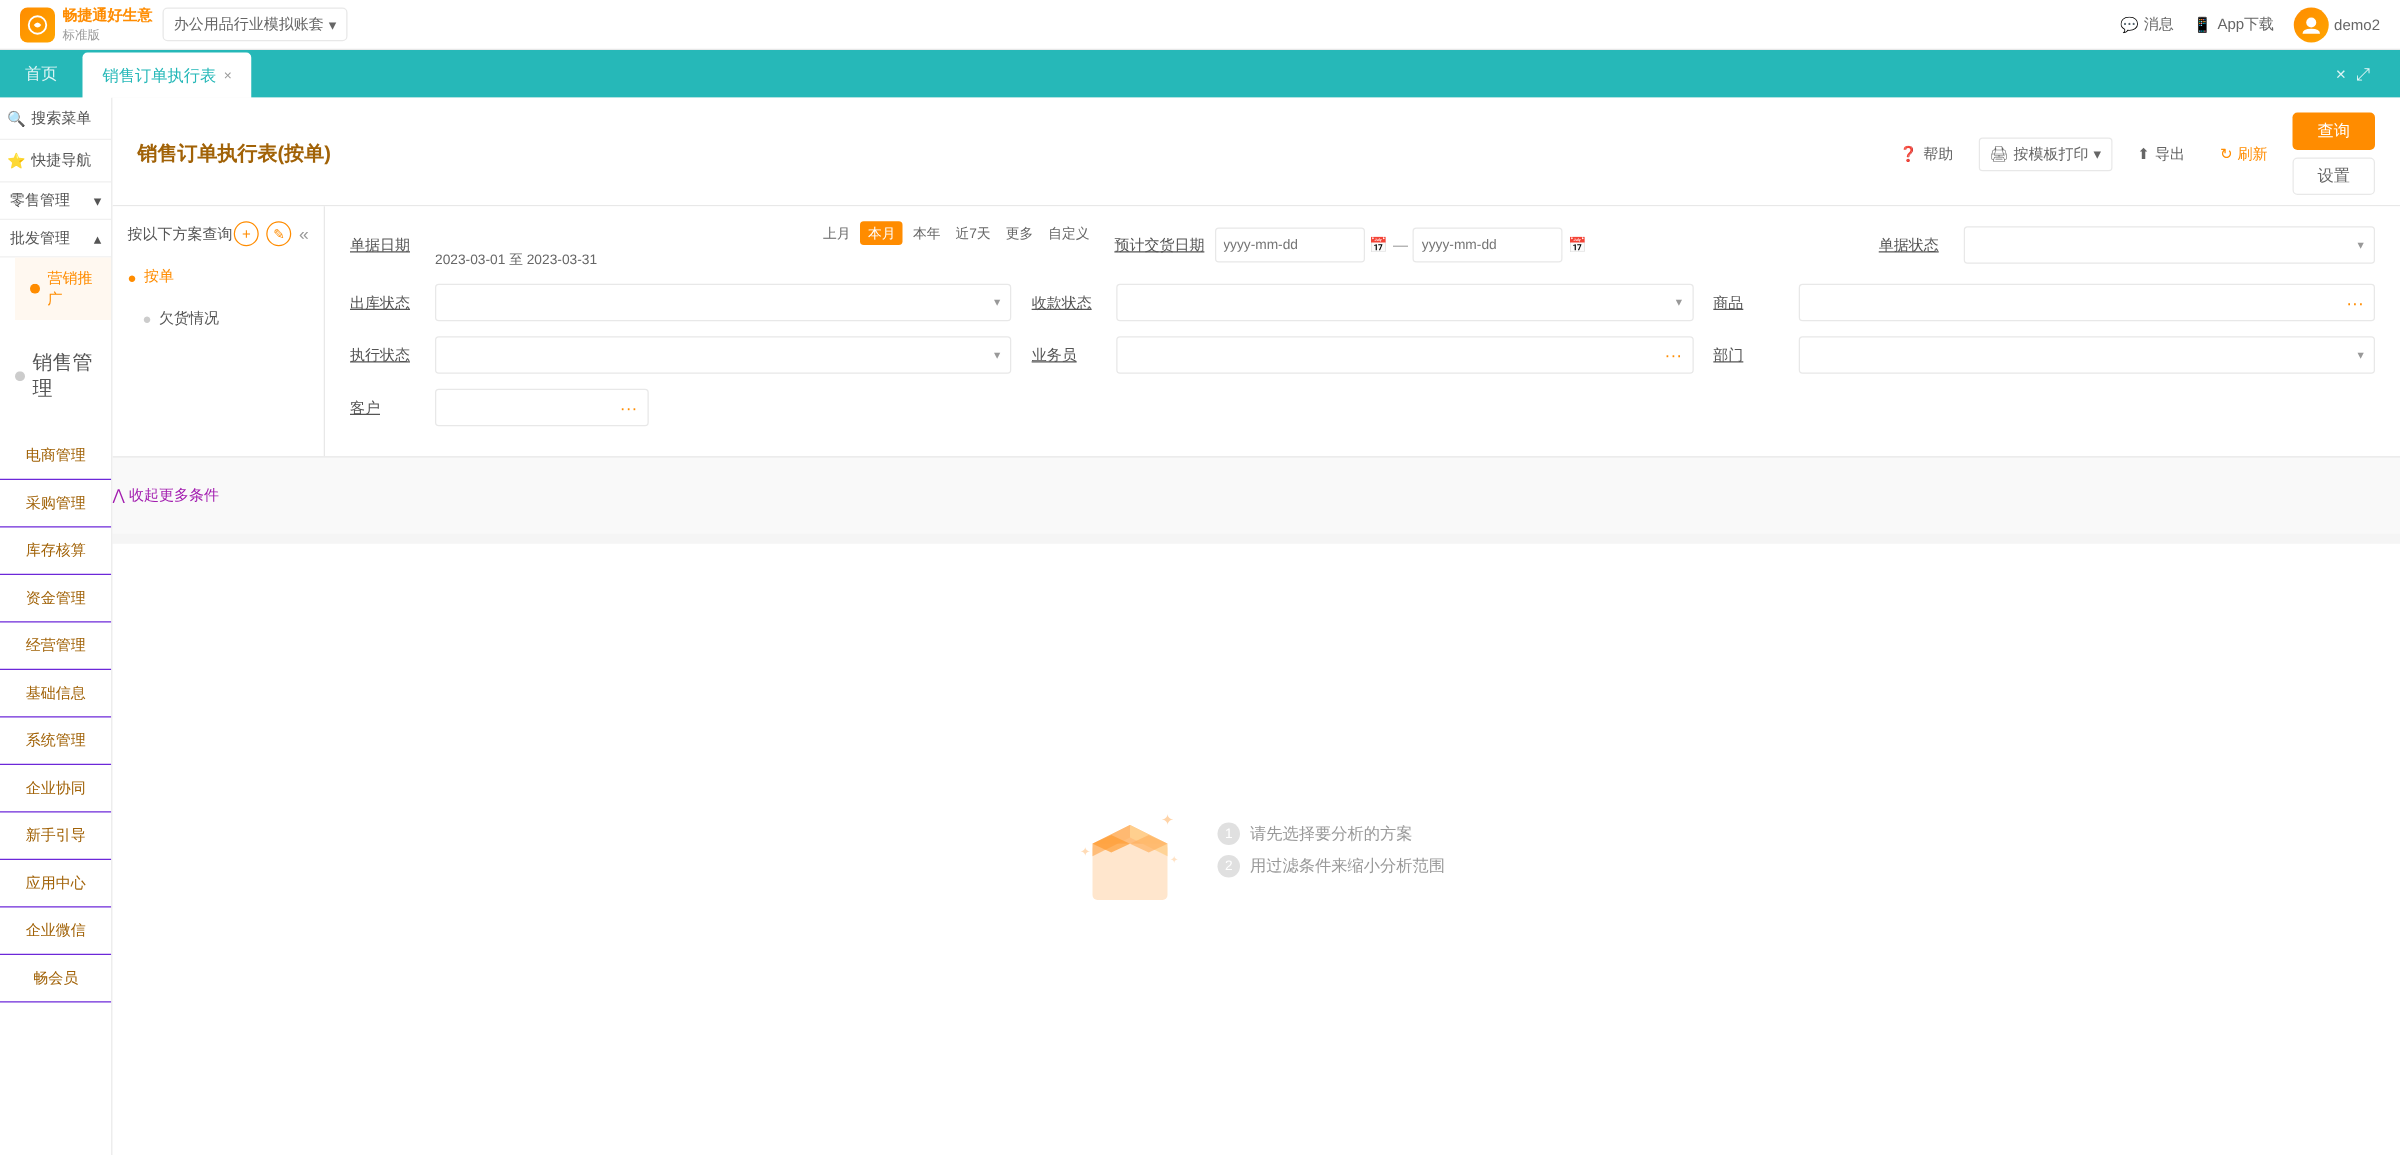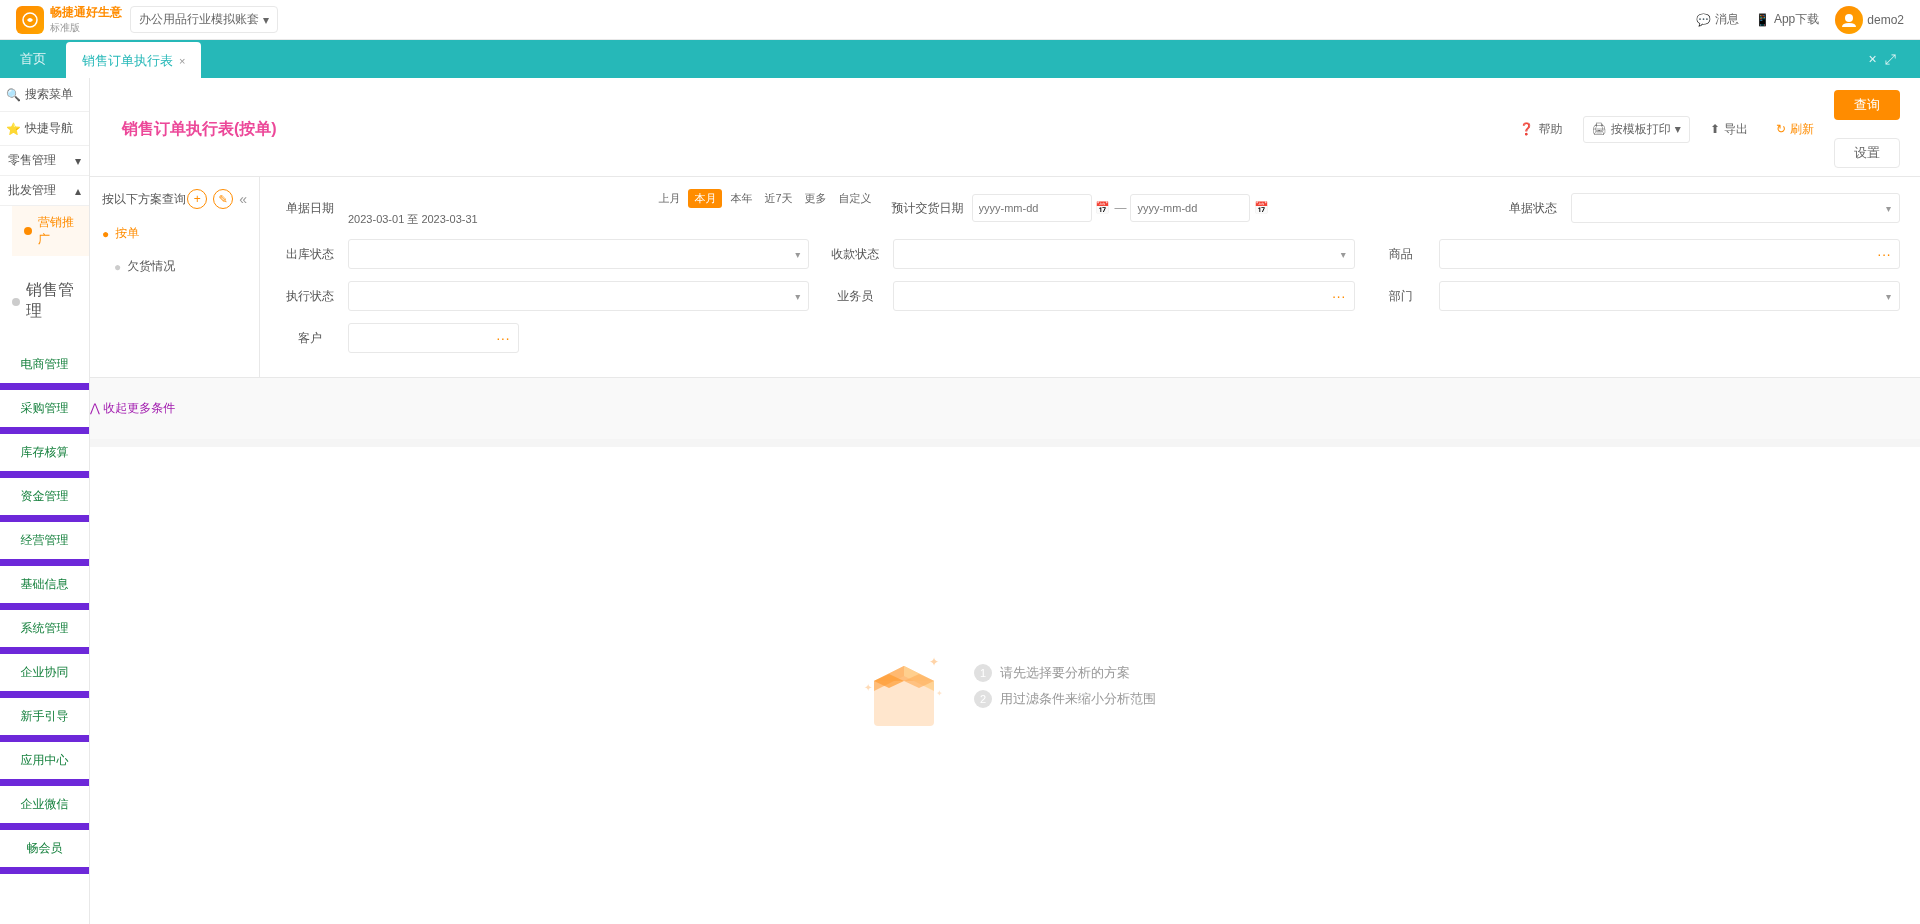--- a/index.html
+++ b/index.html
@@ -136,22 +136,22 @@
       background: #fff;
       border-right: 1px solid #e8e8e8;
       overflow-y: auto;
       flex-shrink: 0;
     }
     .sidebar-item {
       padding: 10px 4px;
       text-align: center;
       cursor: pointer;
       font-size: 12px;
-      color: #15803d;
-      border-bottom: 7px solid #6d28d9;
+      color: #a16207;
+      border-bottom: 1px solid #6d28d9;
       display: flex;
       align-items: center;
       justify-content: center;
       gap: 4px;
     }
     .sidebar-search {
       padding: 8px 6px;
       font-size: 12px;
       color: #555;
       display: flex;
@@ -216,22 +216,21 @@
       padding: 12px 20px 8px;
       border-bottom: 1px solid #e8e8e8;
       display: flex;
       align-items: center;
       justify-content: space-between;
       flex-shrink: 0;
     }
     .page-title {
       font-size: 16px;
       font-weight: bold;
-      color: #ec4899;
-      margin-left: 12px;
+      color: #a16207;
     }
     .page-actions {
       display: flex;
       align-items: center;
       gap: 12px;
     }
     .page-action-btn {
       display: flex;
       align-items: center;
       gap: 4px;
@@ -363,21 +362,22 @@
       display: flex;
       align-items: center;
       gap: 8px;
       flex: 1;
     }
     .filter-label {
       font-size: 12px;
       color: #555;
       white-space: nowrap;
       min-width: 60px;
-      text-align: center;
+      text-align: left;
+      text-decoration: underline;
     }
     .filter-select {
       flex: 1;
       height: 30px;
       border: 1px solid #e8e8e8;
       border-radius: 3px;
       padding: 0 8px;
       font-size: 12px;
       background: #fff;
       display: flex;
@@ -623,21 +623,21 @@
           <span>▾</span>
         </div>
         <div class="export-btn">
           <span>⬆</span>
           <span>导出</span>
         </div>
         <div class="refresh-btn">
           <span>↻</span>
           <span>刷新</span>
         </div>
-        <div style="display:flex;flex-direction:column;gap:18px;">
+        <div style="display:flex;flex-direction:column;gap:6px;">
           <button class="query-btn">查询</button>
           <button class="settings-btn">设置</button>
         </div>
       </div>
     </div>
 
     <div class="filter-layout">
 
       <div class="filter-side">
         <div class="filter-side-header">

